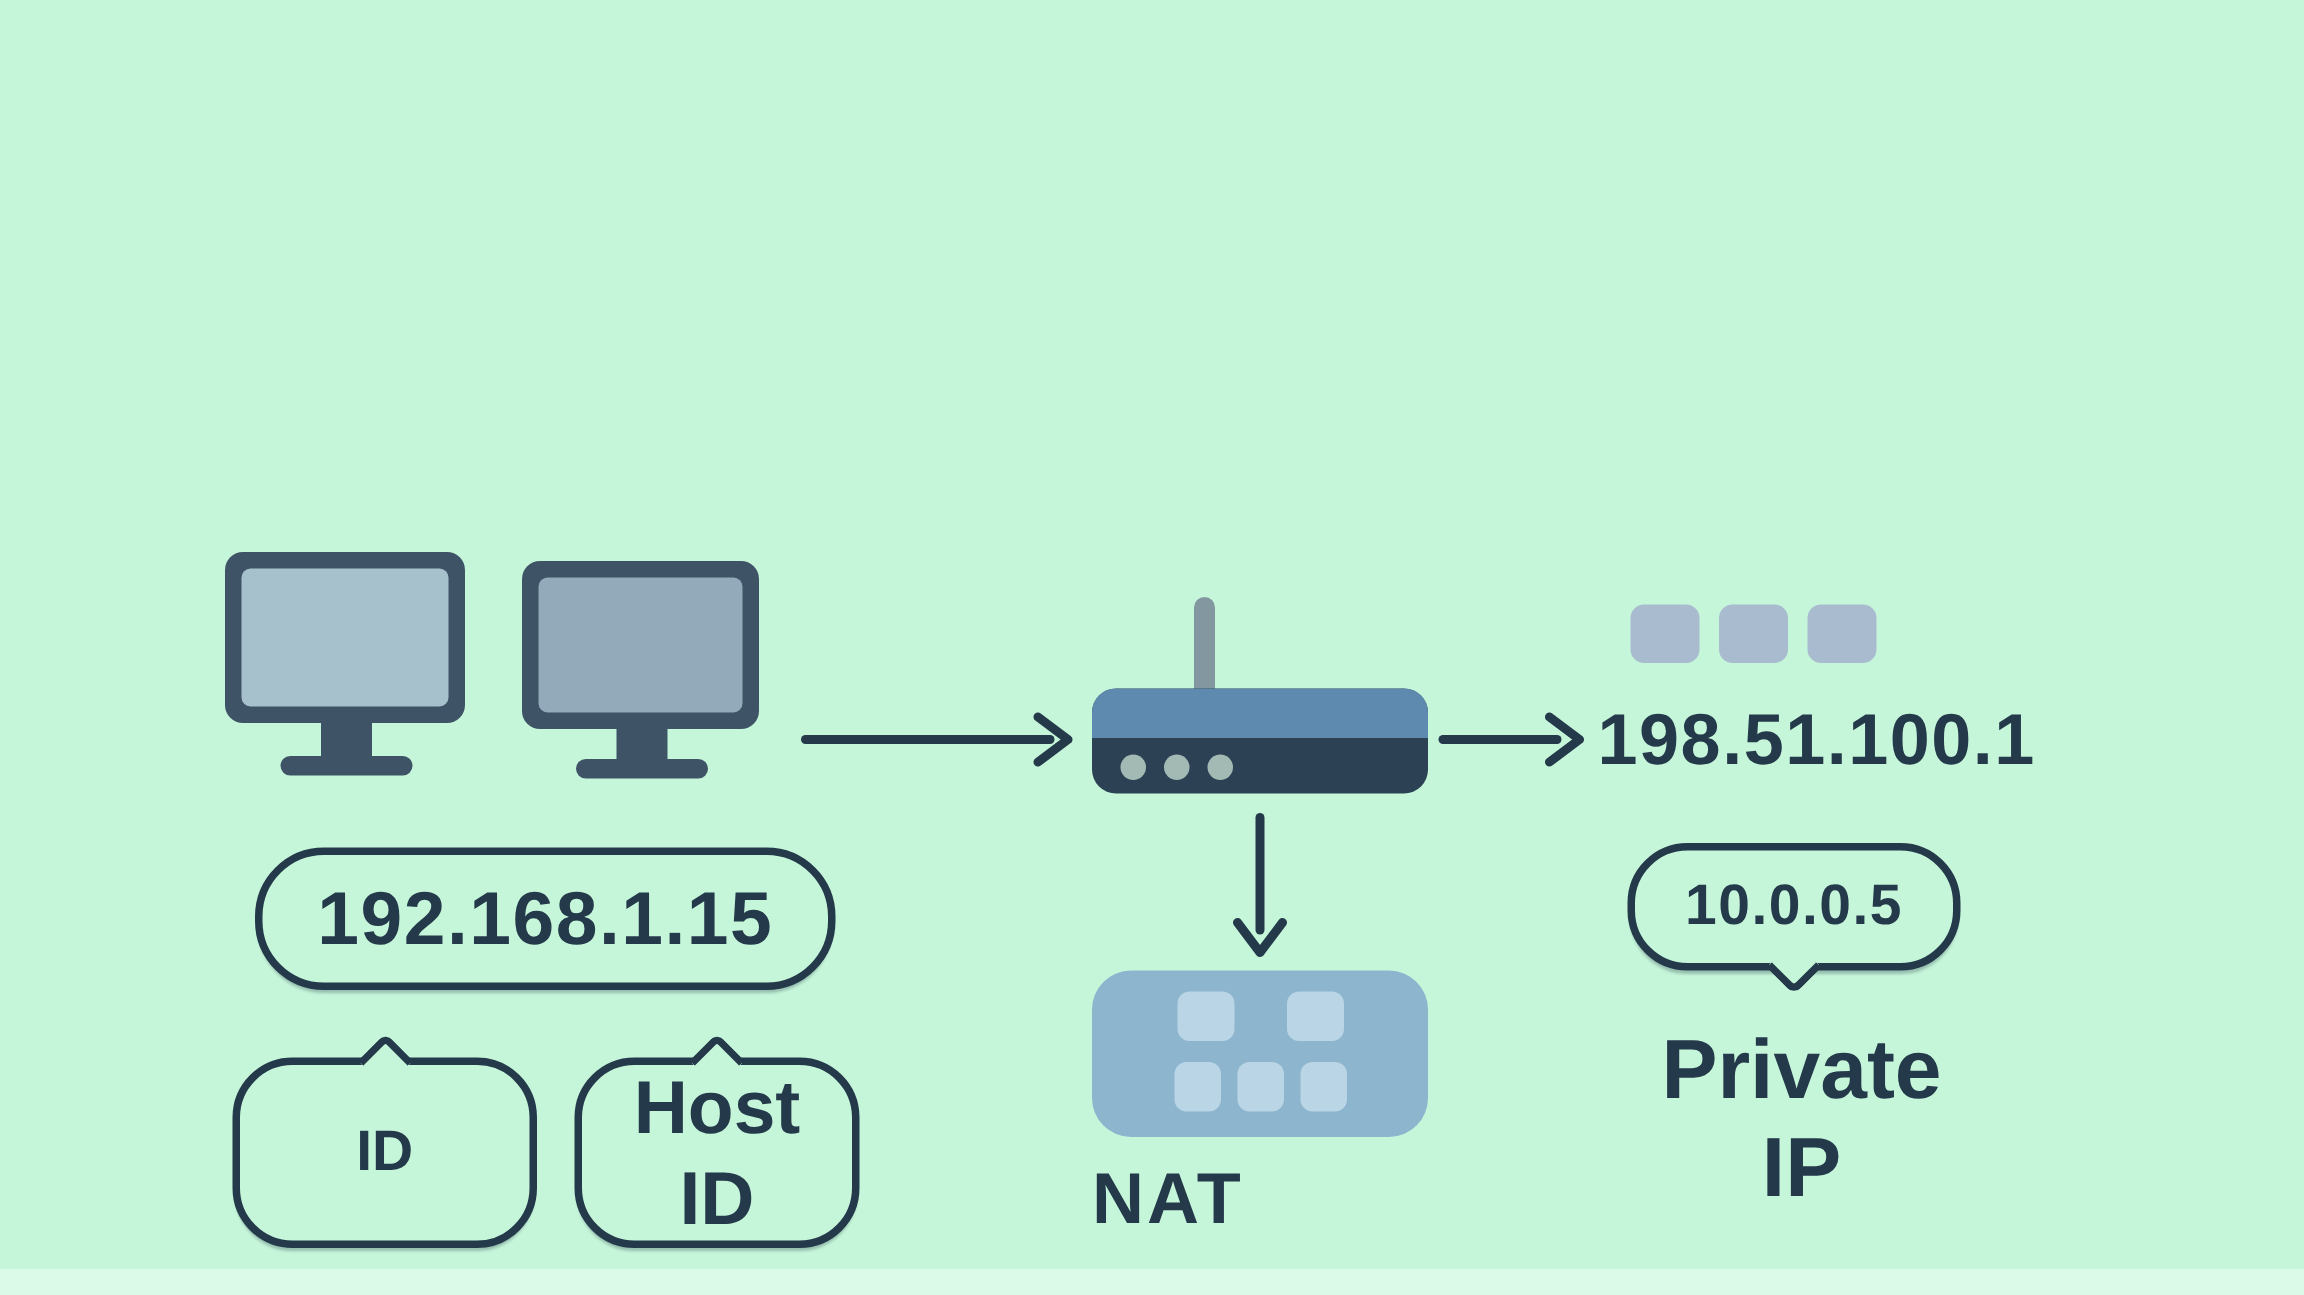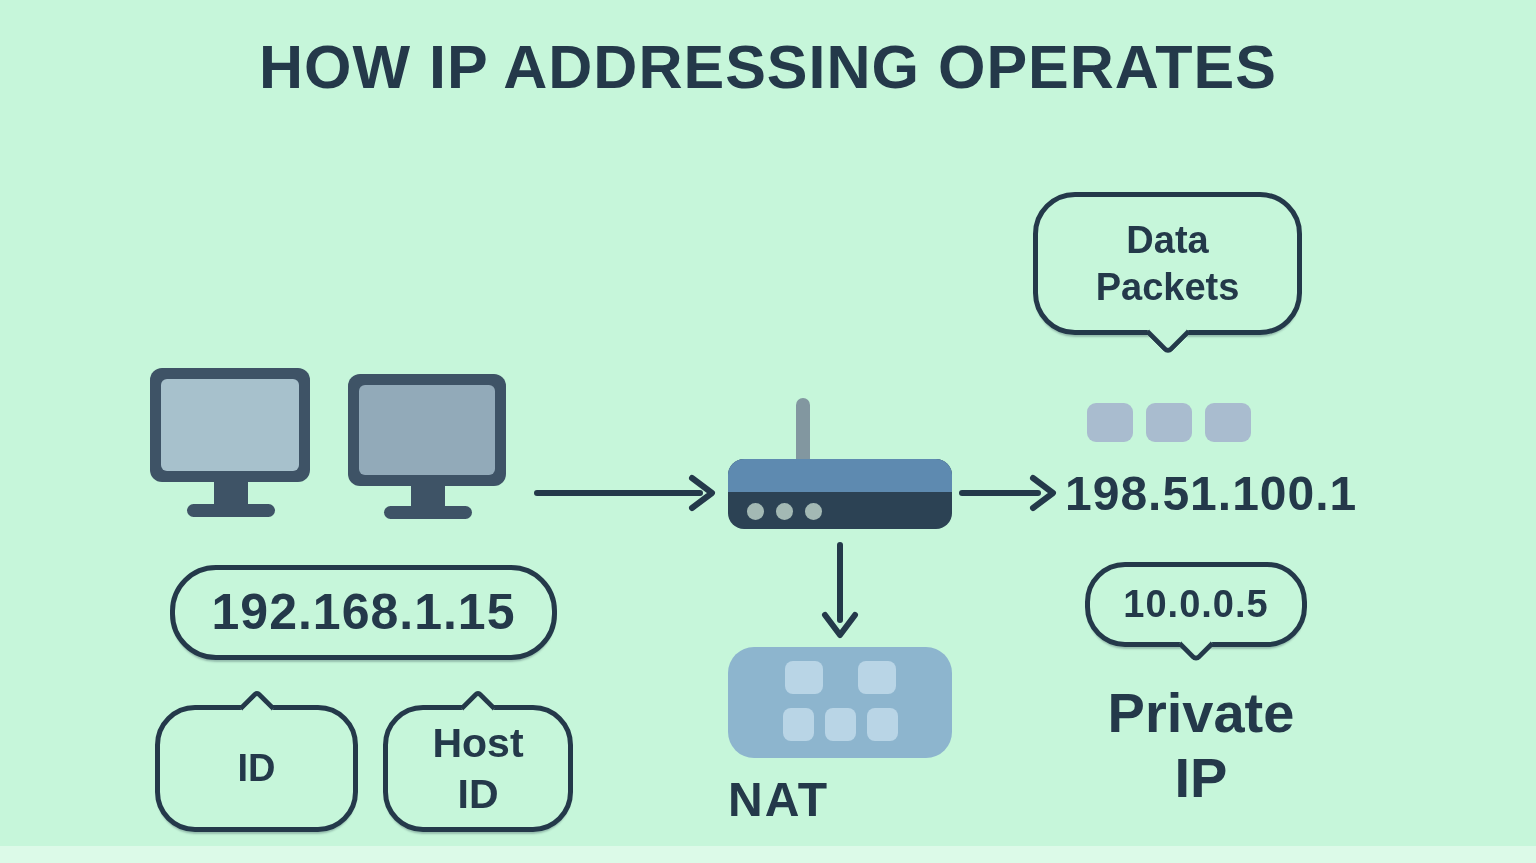--- a/index.html
+++ b/index.html
@@ -46,21 +46,21 @@
     background:var(--bg);
     border-left:5px solid var(--ink); border-top:5px solid var(--ink);
     border-top-left-radius:6px;
     transform:rotate(45deg);
   }
   #bubble-devices{left:188px; top:190px; width:267px; height:138px; border-radius:42px; font-size:41px;}
   #bubble-router{left:728px; top:262px; width:207px; height:90px; border-radius:38px; font-size:38px;}
   #bubble-packets{left:1033px; top:192px; width:269px; height:143px; border-radius:42px; font-size:38px;}
   #bubble-localip{left:170px; top:565px; width:387px; height:95px; border-radius:46px; font-size:50px; letter-spacing:1px;}
   #bubble-netid{left:155px; top:705px; width:203px; height:127px; border-radius:40px; font-size:38px;}
-  #bubble-hostid{left:383px; top:705px; width:190px; height:127px; border-radius:40px; font-size:41px;}
+  #bubble-hostid{left:383px; top:705px; width:190px; height:127px; border-radius:40px; font-size:50px;}
   #bubble-privateip{left:1085px; top:562px; width:222px; height:85px; border-radius:40px; font-size:38px; letter-spacing:1px;}
   
   .monitor-frame{background:var(--monitor-frame); border-radius:12px;}
   .monitor-screen{position:absolute; border-radius:6px;}
   .stand-stem{background:var(--monitor-frame);}
   .stand-base{background:var(--monitor-frame); border-radius:7px;}
   
   #router-antenna{left:796px; top:398px; width:14px; height:66px; background:var(--antenna); border-radius:7px 7px 0 0;}
   #router-body{left:728px; top:459px; width:224px; height:70px; background:var(--router-bottom); border-radius:16px; overflow:hidden;}
   #router-topband{position:absolute; left:0; top:0; width:100%; height:33px; background:var(--router-top);}
@@ -78,21 +78,20 @@
   
   #arrows{left:0; top:0; width:1536px; height:863px; pointer-events:none;}
   
   #bottom-strip{left:0; top:846px; width:100%; height:17px; background:var(--strip);}
 </style>
 </head>
 <body>
 
 <div id="stage">
 
-  <div id="title" class="abs">HOW IP ADDRESSING OPERATES</div>
 
 
   <div class="abs monitor-frame" style="left:150px; top:368px; width:160px; height:114px;">
     <div class="monitor-screen" style="left:11px; top:11px; right:11px; bottom:11px; background:var(--screen-a);"></div>
   </div>
   <div class="abs stand-stem" style="left:214px; top:480px; width:34px; height:28px;"></div>
   <div class="abs stand-base" style="left:187px; top:504px; width:88px; height:13px;"></div>
 
   <div class="abs monitor-frame" style="left:348px; top:374px; width:158px; height:112px;">
     <div class="monitor-screen" style="left:11px; top:11px; right:11px; bottom:11px; background:var(--screen-b);"></div>
@@ -117,25 +116,20 @@
 
 
   <div id="router-antenna" class="abs"></div>
   <div id="router-body" class="abs">
     <div id="router-topband"></div>
     <div class="router-led" style="left:19px;"></div>
     <div class="router-led" style="left:48px;"></div>
     <div class="router-led" style="left:77px;"></div>
   </div>
 
-  <div id="bubble-packets" class="bubble">
-    <span>Data</span>
-    <span>Packets</span>
-    <i class="tail-down"></i>
-  </div>
 
   <div class="packet" style="left:1087px;"></div>
   <div class="packet" style="left:1146px;"></div>
   <div class="packet" style="left:1205px;"></div>
 
   <div id="public-ip" class="big-text">198.51.100.1</div>
 
   <div id="nat-box" class="abs">
     <div class="nat-square" style="left:57px;  top:14px; width:38px; height:33px;"></div>
     <div class="nat-square" style="left:130px; top:14px; width:38px; height:33px;"></div>

